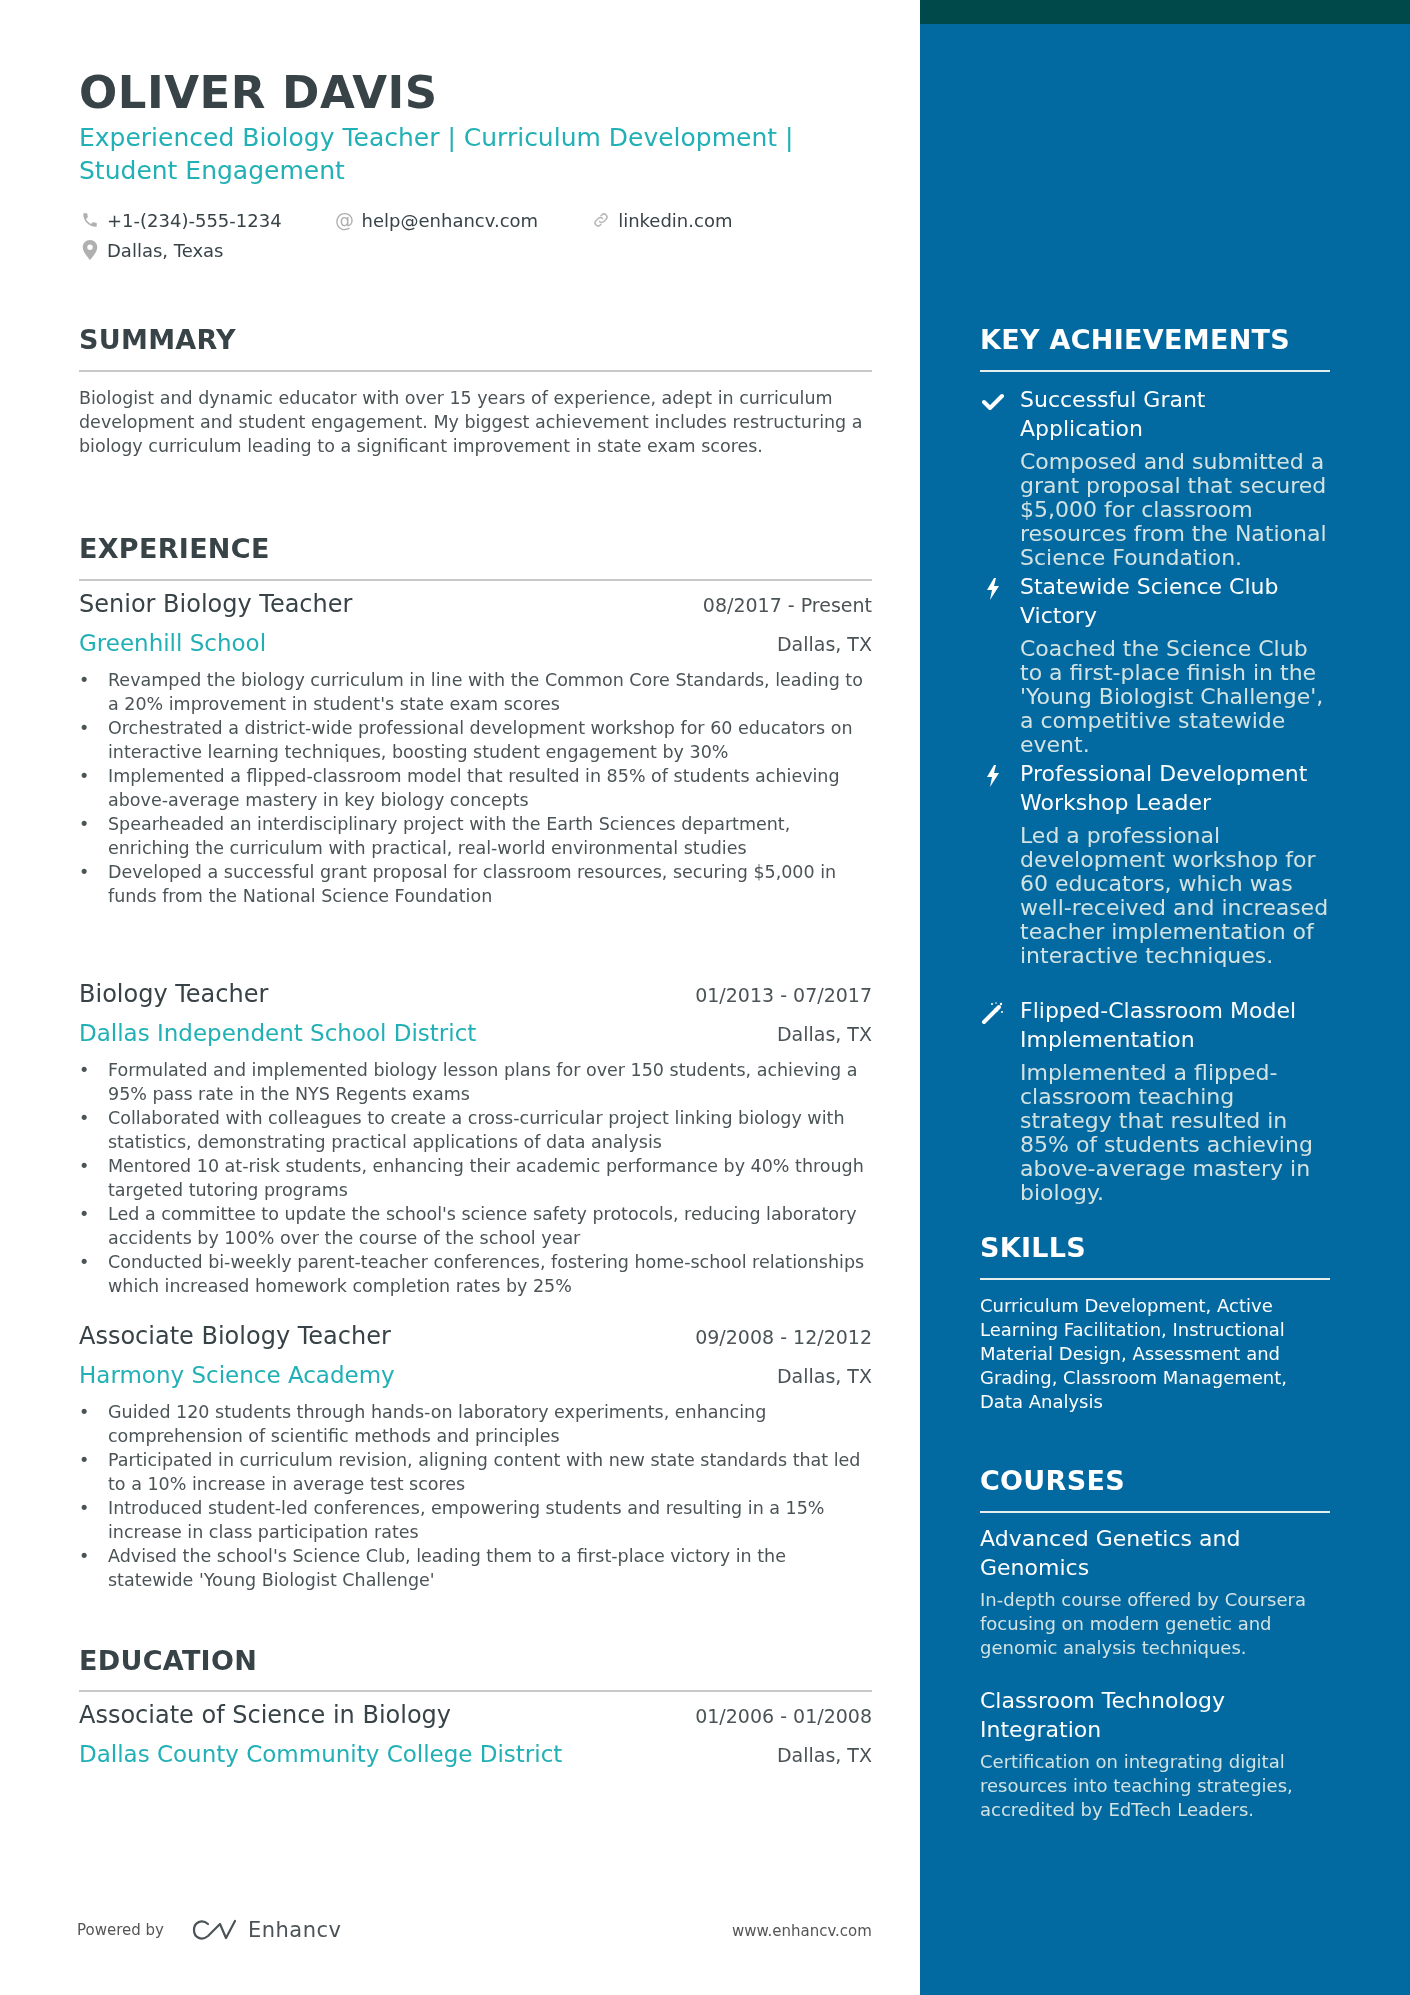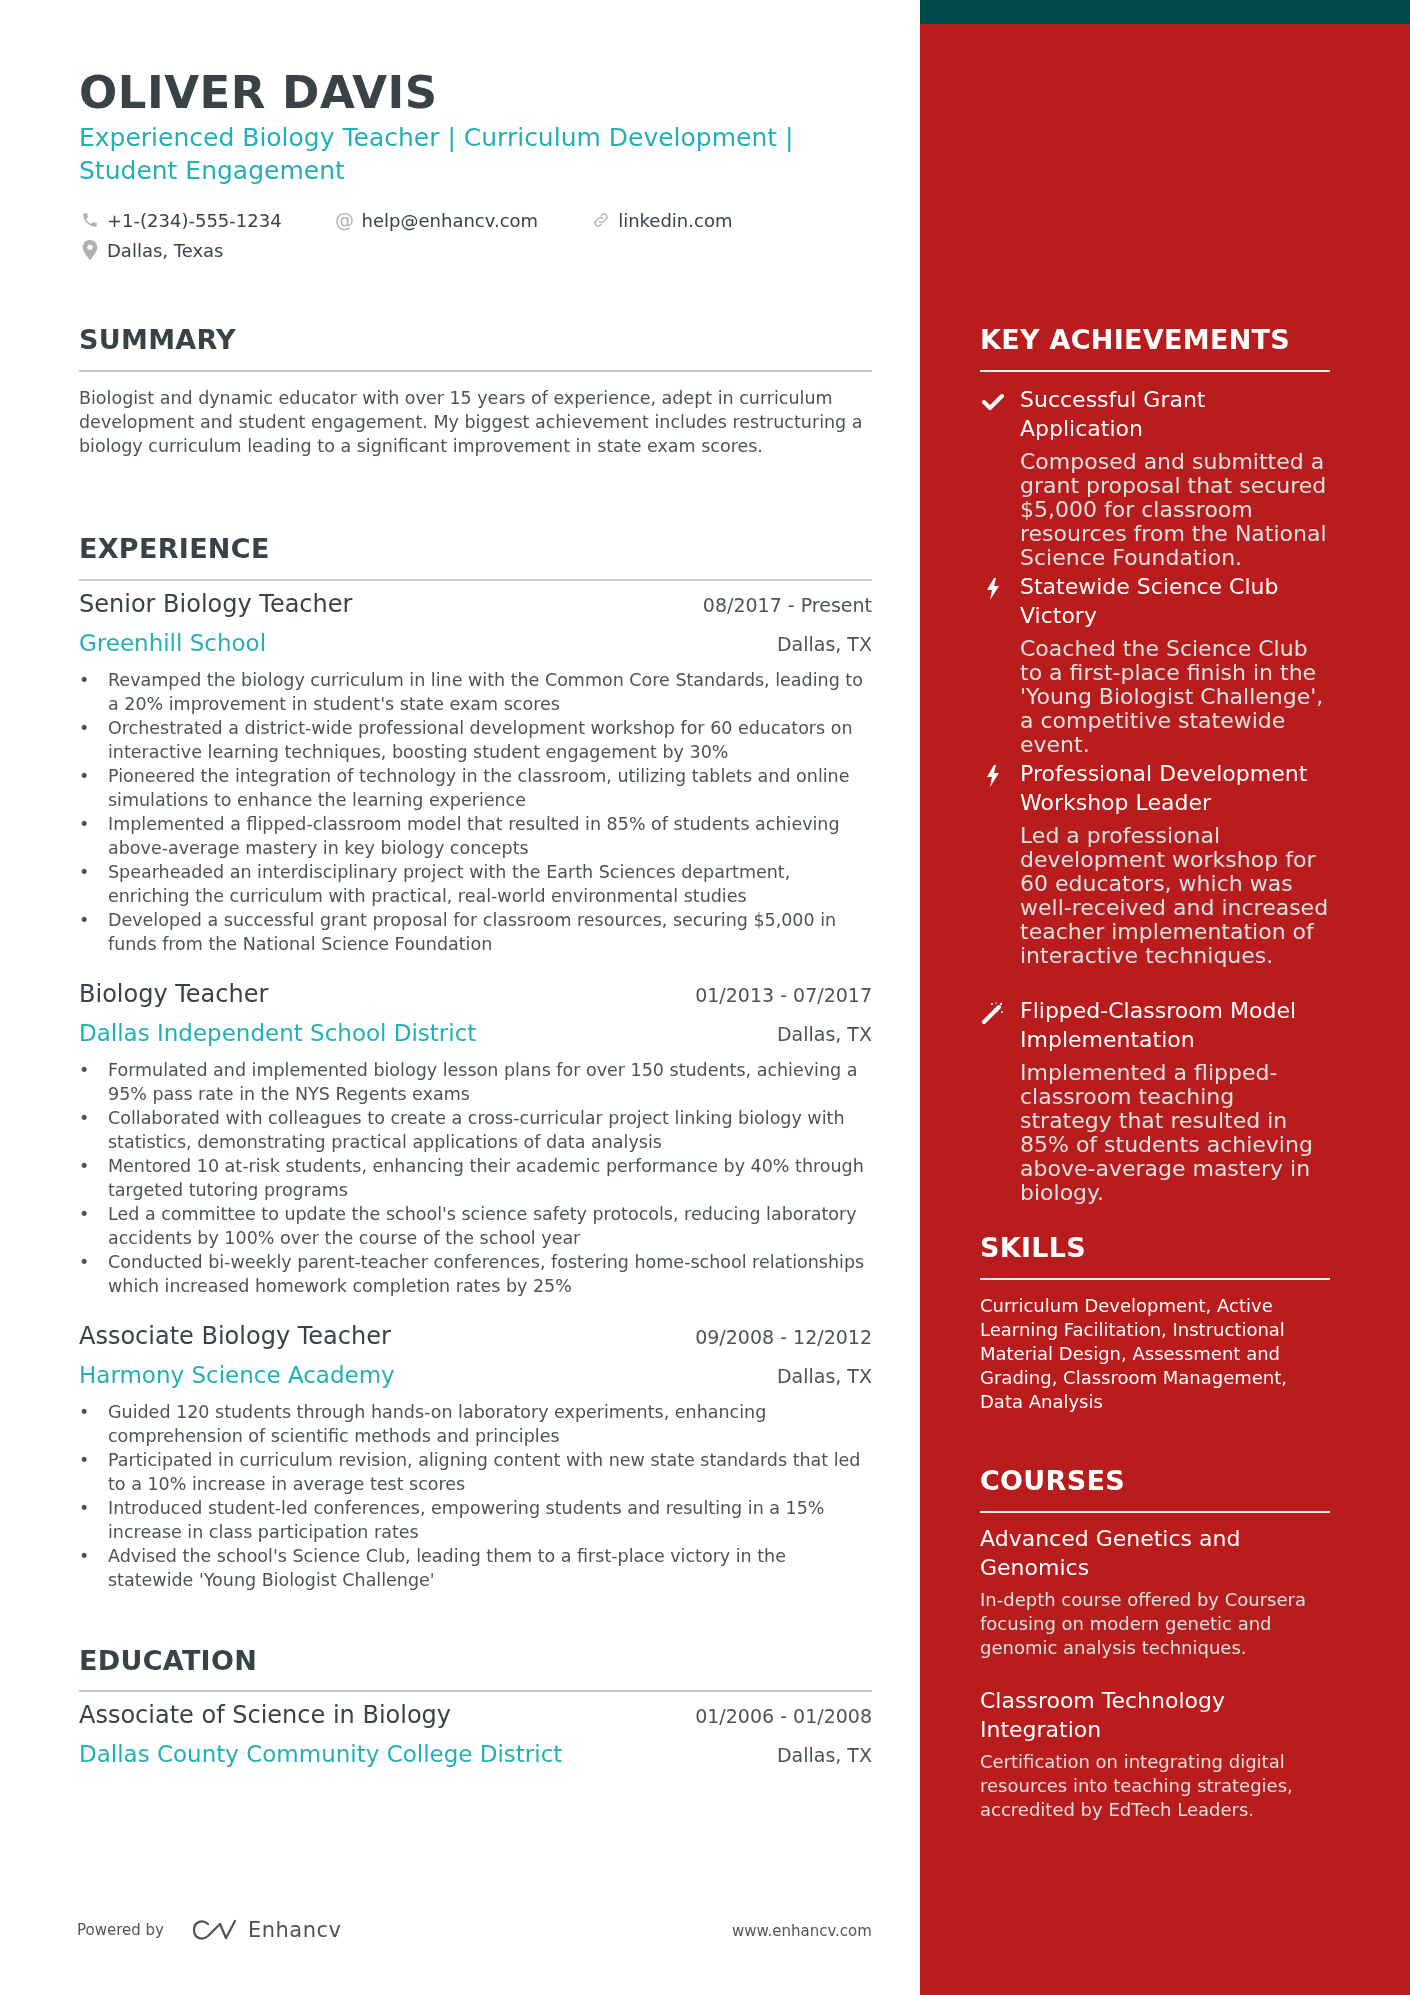--- a/index.html
+++ b/index.html
@@ -29,21 +29,21 @@
   .job-loc { font-size: 19px; color: #4a5356; }
   .bullets { list-style: none; margin-top: 2px; }
   .bullets li { position: relative; padding-left: 29px; font-size: 17.5px; line-height: 24px; color: #4a5356; }
   .bullets li::before { content: "•"; position: absolute; left: 0; top: 0; color: #4a5356; }
 
   .footer-left { position: absolute; top: 1918px; left: 77px; display: flex; align-items: center; font-size: 15px; color: #555; }
   .footer-left .brand { display: flex; align-items: center; margin-left: 28px; font-size: 21px; color: #4c5357; letter-spacing: 0.5px; text-align: right; }
   .footer-right { position: absolute; top: 1922px; left: 732px; font-size: 15px; color: #555; }
 
   
-  .sidebar { position: absolute; left: 920px; top: 0; width: 490px; height: 1995px; background: #b91c1c; }
+  .sidebar { position: absolute; left: 920px; top: 0; width: 490px; height: 1995px; background: #0369a1; }
   .sidebar-band { position: absolute; left: 0; top: 0; width: 490px; height: 24px; background: #00494A; }
   .sb-inner { position: absolute; left: 60px; width: 350px; }
   .sb-title { position: absolute; left: 0; font-size: 27px; color: #ffffff; letter-spacing: 0.3px; }
   .sb-rule { position: absolute; left: 0; width: 350px; height: 2px; background: #e6efef; }
 
   .ach { position: absolute; left: 0; width: 350px; }
   .ach-icon { position: absolute; left: 0; top: 4px; width: 26px; height: 26px; color: #ffffff; display: flex; align-items: center; justify-content: center; }
   .ach-title { margin-left: 40px; font-size: 22px; line-height: 29px; color: #ffffff; }
   .ach-desc { margin-left: 40px; margin-top: 7px; font-size: 22px; line-height: 24px; color: #d3e3e2; }
 
@@ -109,21 +109,20 @@
       <span class="job-title">Senior Biology Teacher</span>
       <span class="job-date">08/2017 - Present</span>
     </div>
     <div class="job-sub">
       <span class="job-company">Greenhill School</span>
       <span class="job-loc">Dallas, TX</span>
     </div>
     <ul class="bullets">
       <li>Revamped the biology curriculum in line with the Common Core Standards, leading to a 20% improvement in student's state exam scores</li>
       <li>Orchestrated a district-wide professional development workshop for 60 educators on interactive learning techniques, boosting student engagement by 30%</li>
-      <li>Pioneered the integration of technology in the classroom, utilizing tablets and online simulations to enhance the learning experience</li>
       <li>Implemented a flipped-classroom model that resulted in 85% of students achieving above-average mastery in key biology concepts</li>
       <li>Spearheaded an interdisciplinary project with the Earth Sciences department, enriching the curriculum with practical, real-world environmental studies</li>
       <li>Developed a successful grant proposal for classroom resources, securing $5,000 in funds from the National Science Foundation</li>
     </ul>
   </div>
 
   <div class="job" style="top:980px;">
     <div class="job-head">
       <span class="job-title">Biology Teacher</span>
       <span class="job-date">01/2013 - 07/2017</span>

